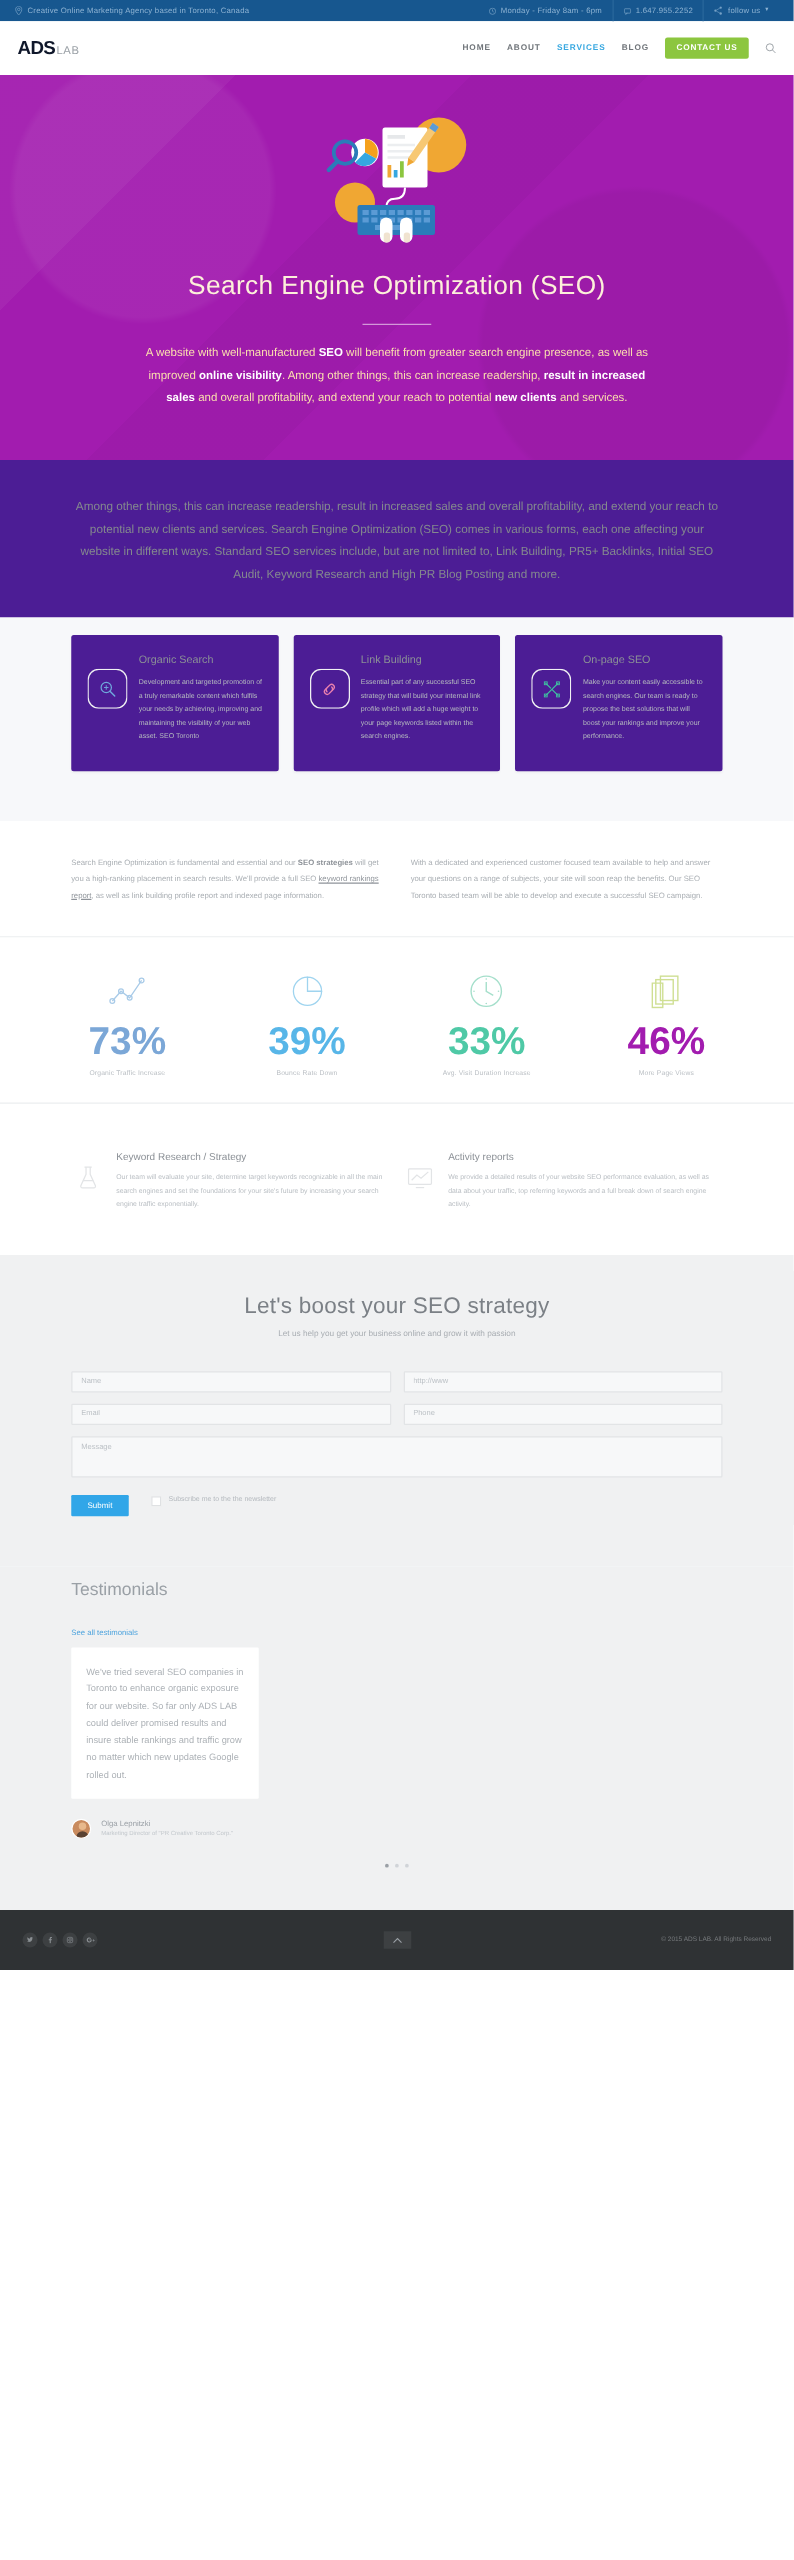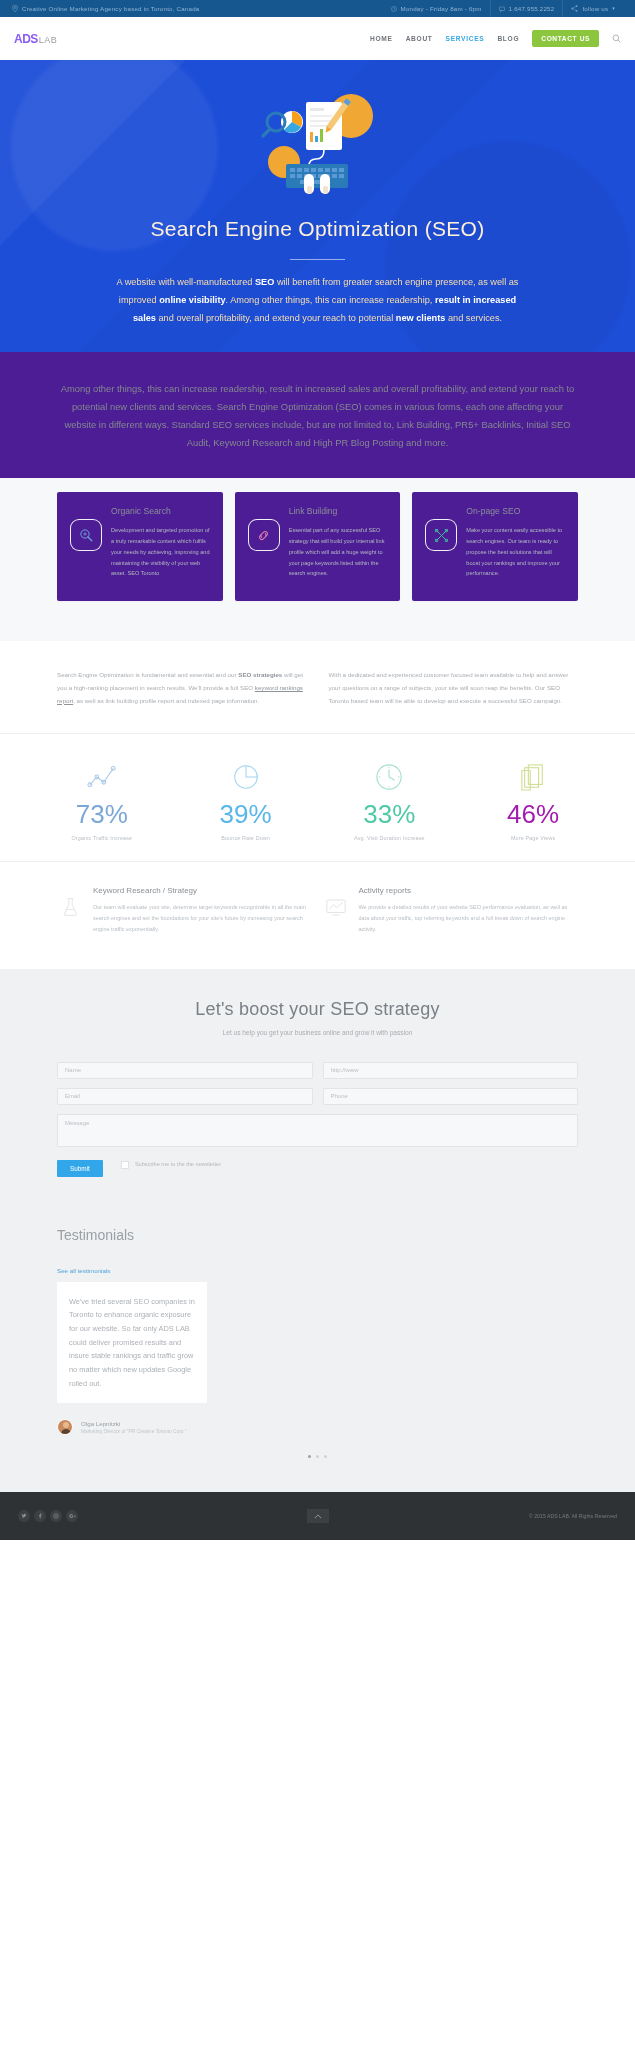--- a/index.html
+++ b/index.html
@@ -11,30 +11,30 @@
   .tb-left{display:flex;align-items:center;gap:4px;}
   .tb-right{margin-left:auto;display:flex;align-items:center;}
   .tb-item{display:flex;align-items:center;gap:4px;padding:0 8px;border-left:1px solid #2a689c;height:17px;line-height:17px;}
   .tb-item:first-child{border-left:none;}
   .ico{display:inline-block;opacity:.8;}
   svg{display:block;}
 
   
   .header{height:43px;background:#fff;display:flex;align-items:center;padding:0 14px;}
   .logo{display:flex;align-items:baseline;gap:1px;}
-  .logo-mark{font-size:12px;font-weight:bold;color:#8b5cf6;letter-spacing:-.5px;}
+  .logo-mark{font-size:15px;font-weight:bold;color:#0f172a;letter-spacing:-.5px;}
   .logo-text{font-size:9px;color:#9aa0a6;letter-spacing:.5px;}
   .nav{margin-left:auto;display:flex;align-items:center;gap:13px;}
   .nav a{font-size:6.6px;color:#6f7479;text-decoration:none;letter-spacing:.7px;font-weight:600;}
   .nav a.active{color:#36a7e0;}
   .nav .cta{background:#8cc63f;color:#fff;padding:5px 9px;border-radius:2px;letter-spacing:.6px;}
   .search-btn{color:#9aa0a6;display:flex;align-items:center;}
 
   
-  .hero{background:#1d4ed8;padding:28px 0 24px;text-align:center;position:relative;overflow:hidden;}
+  .hero{background:#a21caf;padding:28px 0 40px;text-align:center;position:relative;overflow:hidden;}
   .hero:before{content:"";position:absolute;inset:0;
     background:
       radial-gradient(circle at 18% 30%, rgba(255,255,255,.05) 0 18%, transparent 19%),
       radial-gradient(circle at 80% 70%, rgba(0,0,0,.04) 0 22%, transparent 23%),
       linear-gradient(135deg, rgba(255,255,255,.045) 0 20%, transparent 20% 40%, rgba(0,0,0,.03) 40% 55%, transparent 55%);
   }
   .hero-inner{position:relative;z-index:2;}
   .hero-art{height:110px;display:flex;align-items:center;justify-content:center;margin-bottom:18px;}
   .hero h1{font-size:21px;font-weight:300;color:#fdf0da;letter-spacing:.3px;line-height:1.2;}
   .hero-rule{width:55px;height:1px;background:rgba(255,255,255,.55);margin:18px auto 14px;}
@@ -56,31 +56,31 @@
   .twocol{background:#fff;padding:28px 57px 26px;display:flex;gap:22px;}
   .twocol p{flex:1;font-size:6.2px;line-height:2.05;color:#a9aeb3;}
   .twocol b{color:#8f949a;font-weight:700;}
   .twocol .u{text-decoration:underline;color:#8f949a;}
   .divider{height:1px;background:#eceef0;margin:0 0;}
 
   
   .stats{background:#fff;padding:26px 30px 20px;display:flex;}
   .stat{flex:1;text-align:center;}
   .stat-ico{height:34px;display:flex;align-items:center;justify-content:center;margin-bottom:7px;}
-  .stat-num{font-size:26px;font-weight:400;line-height:1;margin-bottom:8px;}
+  .stat-num{font-size:31px;font-weight:700;line-height:1;margin-bottom:8px;}
   .stat-lbl{font-size:5.4px;color:#b9bec3;letter-spacing:.15px;}
 
   
   .ctas{background:#fff;padding:12px 0 34px;display:flex;justify-content:center;gap:9px;}
   .btn{display:flex;align-items:center;gap:6px;padding:8px 16px;border-radius:2px;color:#fff;font-size:7.2px;letter-spacing:.3px;border:none;cursor:pointer;font-family:inherit;}
   .btn-blue{background:#31a6e8;}
   .btn-orange{background:#f5a11c;}
 
   
-  .features{background:#fff;border-top:1px solid #eceef0;padding:24px 57px 34px;display:flex;gap:10px;}
+  .features{background:#fff;border-top:1px solid #eceef0;padding:38px 57px 34px;display:flex;gap:10px;}
   .feature{flex:1;display:flex;gap:10px;}
   .feat-ico{width:26px;min-width:26px;height:26px;display:flex;align-items:center;justify-content:center;margin-top:8px;}
   .feature h4{font-size:8px;font-weight:400;color:#8b9096;margin-bottom:7px;}
   .feature p{font-size:5.5px;line-height:1.95;color:#b8bdc2;}
 
   
   .boost{background:#f0f1f2;padding:30px 0 40px;}
   .boost h2{text-align:center;font-size:18px;font-weight:300;color:#7b8086;letter-spacing:.2px;}
   .boost .sub{text-align:center;font-size:6.6px;color:#a8adb2;margin-top:9px;margin-bottom:26px;}
   .boost-row{display:flex;padding:0 57px;gap:26px;}

